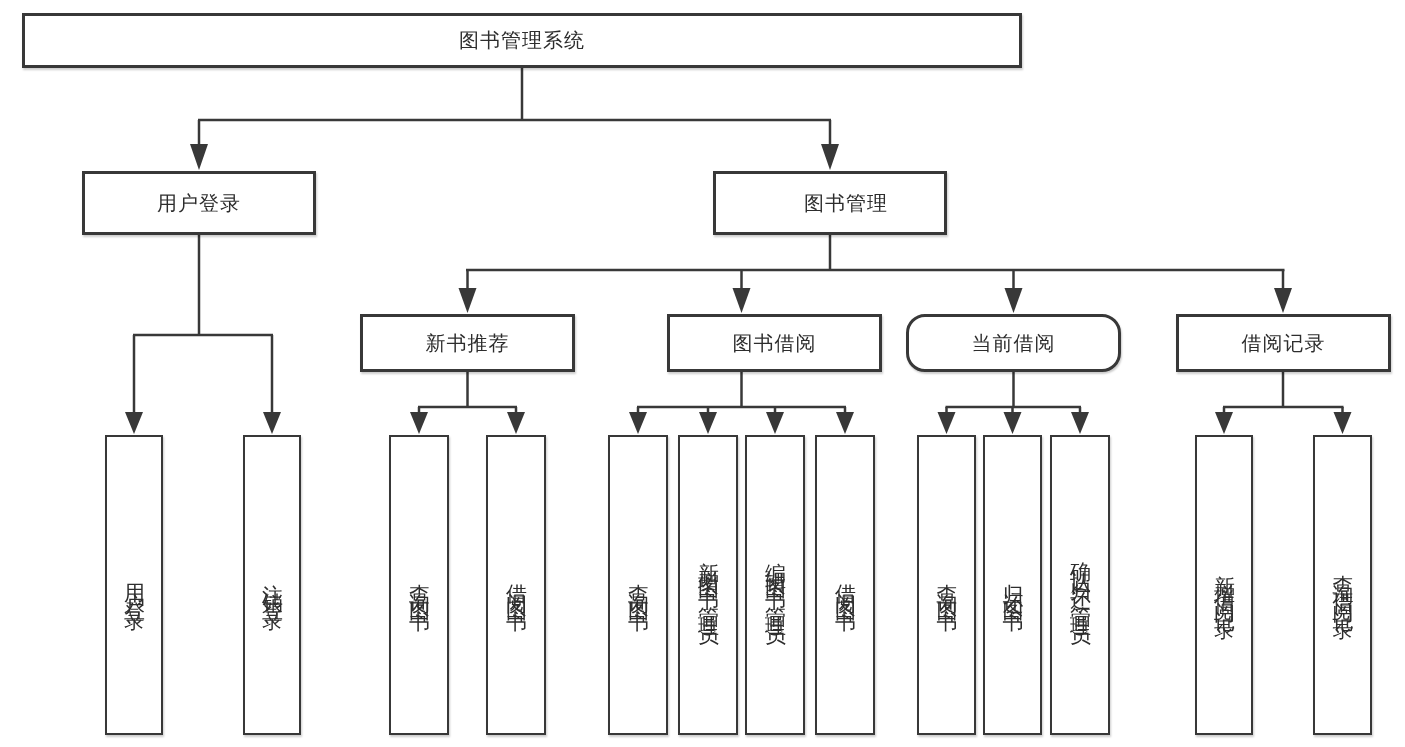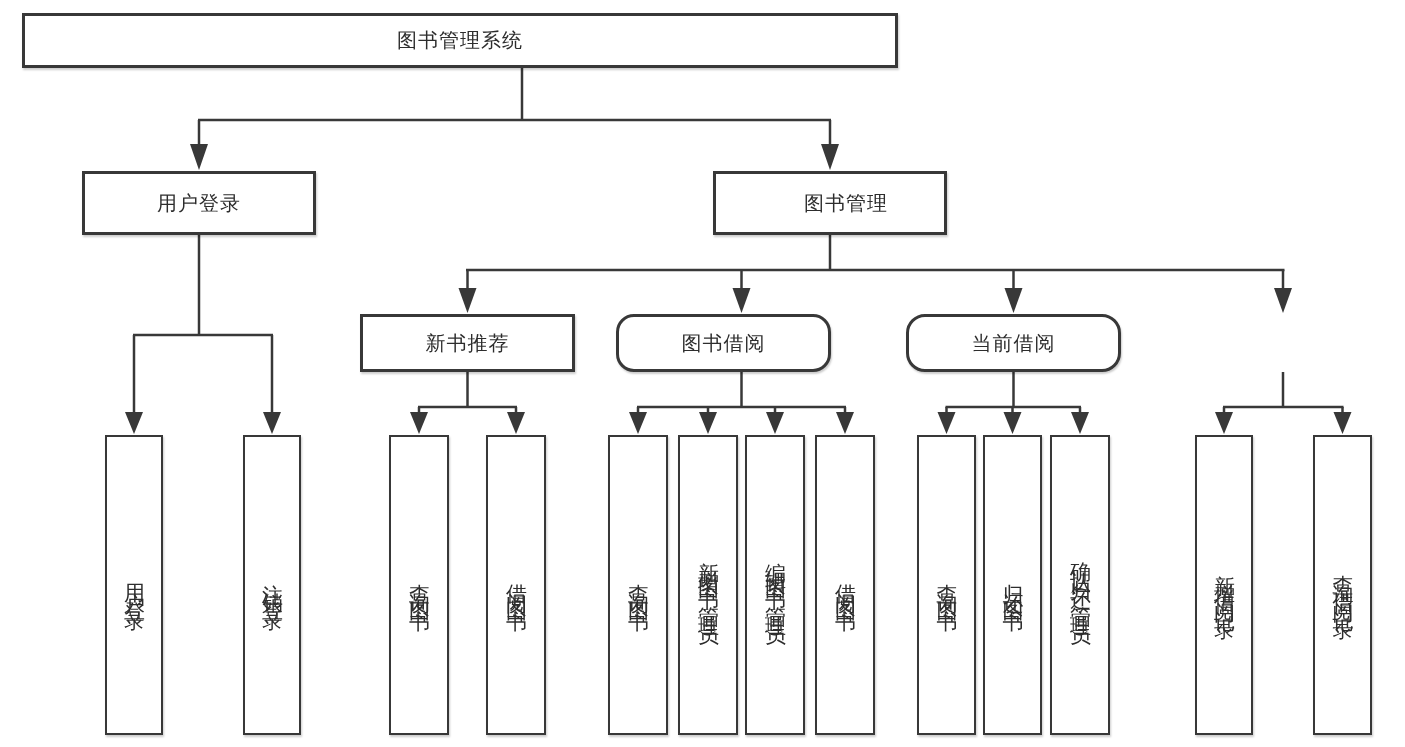--- a/index.html
+++ b/index.html
@@ -112,28 +112,29 @@
     <g>
       <line x1="1283" y1="372" x2="1283" y2="408"></line>
       <line x1="1223" y1="407" x2="1343.5" y2="407"></line>
       <line x1="1224" y1="407" x2="1224" y2="414"></line>
       <polygon points="1215,412 1233,412 1224,434"></polygon>
       <line x1="1342.5" y1="407" x2="1342.5" y2="414"></line>
       <polygon points="1333.5,412 1351.5,412 1342.5,434"></polygon>
     </g>
   </svg>
 
-  <div class="node h-node root-node" style="left:22px; top:13px; width:876px; height:55px;">图书管理系统</div>
+  <div class="node h-node root-node" style="left:22px; top:13px; width:1000px; height:55px;">图书管理系统</div>
 
   <div class="node h-node branch-node" style="left:82px; top:171px; width:234px; height:64px;">用户登录</div>
   <div class="node h-node branch-node" style="left:713px; top:171px; width:234px; height:64px;padding-left:32px;">图书管理</div>
 
   <div class="node h-node branch-node" style="left:360px; top:314px; width:215px; height:58px;">新书推荐</div>
-  <div class="node h-node branch-node" style="left:616px; top:314px; width:215px; height:58px;border-radius:18px;">图书借阅</div>
+  <div class="node h-node branch-node" style="left:667px; top:314px; width:215px; height:58px;">图书借阅</div>
   <div class="node h-node branch-node" style="left:906px; top:314px; width:215px; height:58px;border-radius:19px;">当前借阅</div>
+  <div class="node h-node branch-node" style="left:1176px; top:314px; width:215px; height:58px;">借阅记录</div>
 
   <div class="node leaf" style="left:105px; top:435px; width:58px; height:300px;">用户登录</div>
   <div class="node leaf" style="left:243px; top:435px; width:58px; height:300px;">注销登录</div>
 
   <div class="node leaf" style="left:389px; top:435px; width:60px; height:300px;">查询图书</div>
   <div class="node leaf" style="left:486px; top:435px; width:60px; height:300px;">借阅图书</div>
 
   <div class="node leaf" style="left:608px; top:435px; width:60px; height:300px;">查询图书</div>
   <div class="node leaf" style="left:678px; top:435px; width:60px; height:300px;">新增图书（管理员）</div>
   <div class="node leaf" style="left:745px; top:435px; width:60px; height:300px;">编辑图书（管理员）</div>

